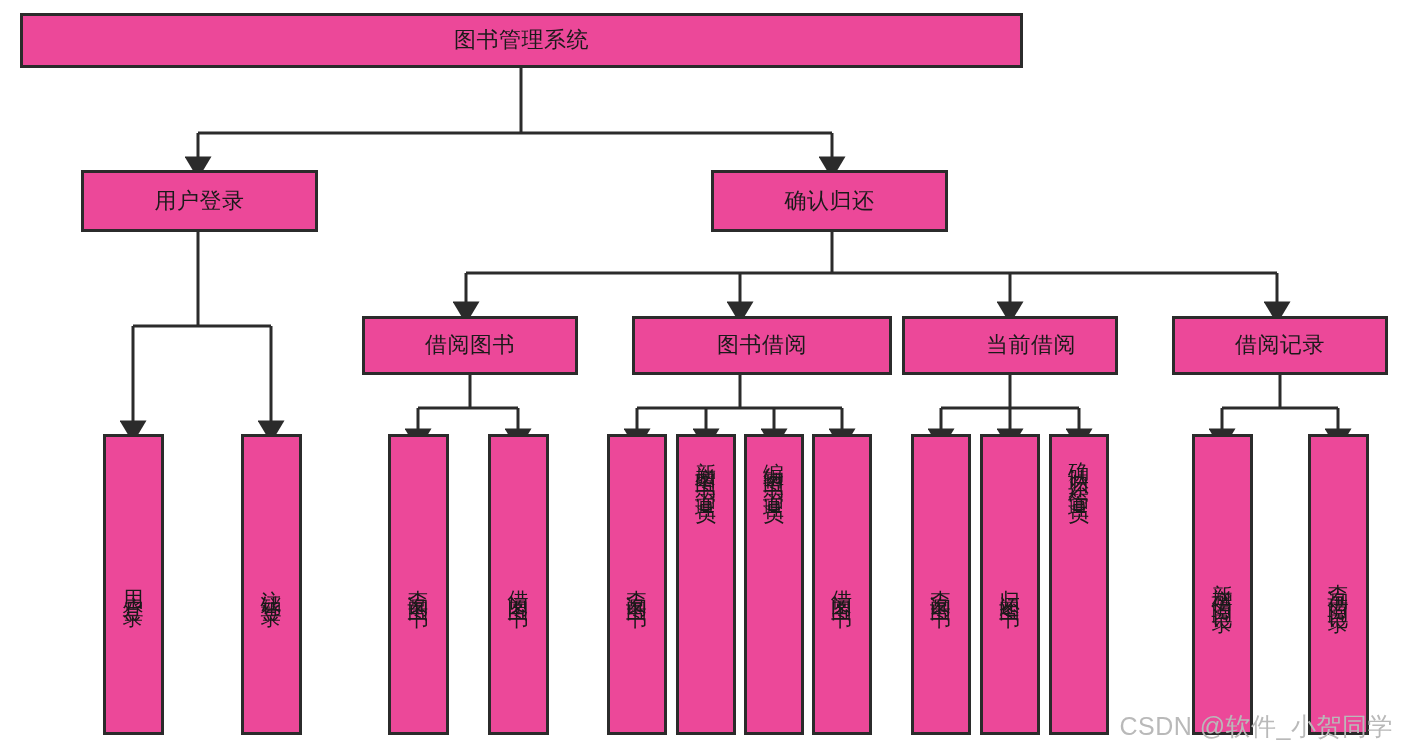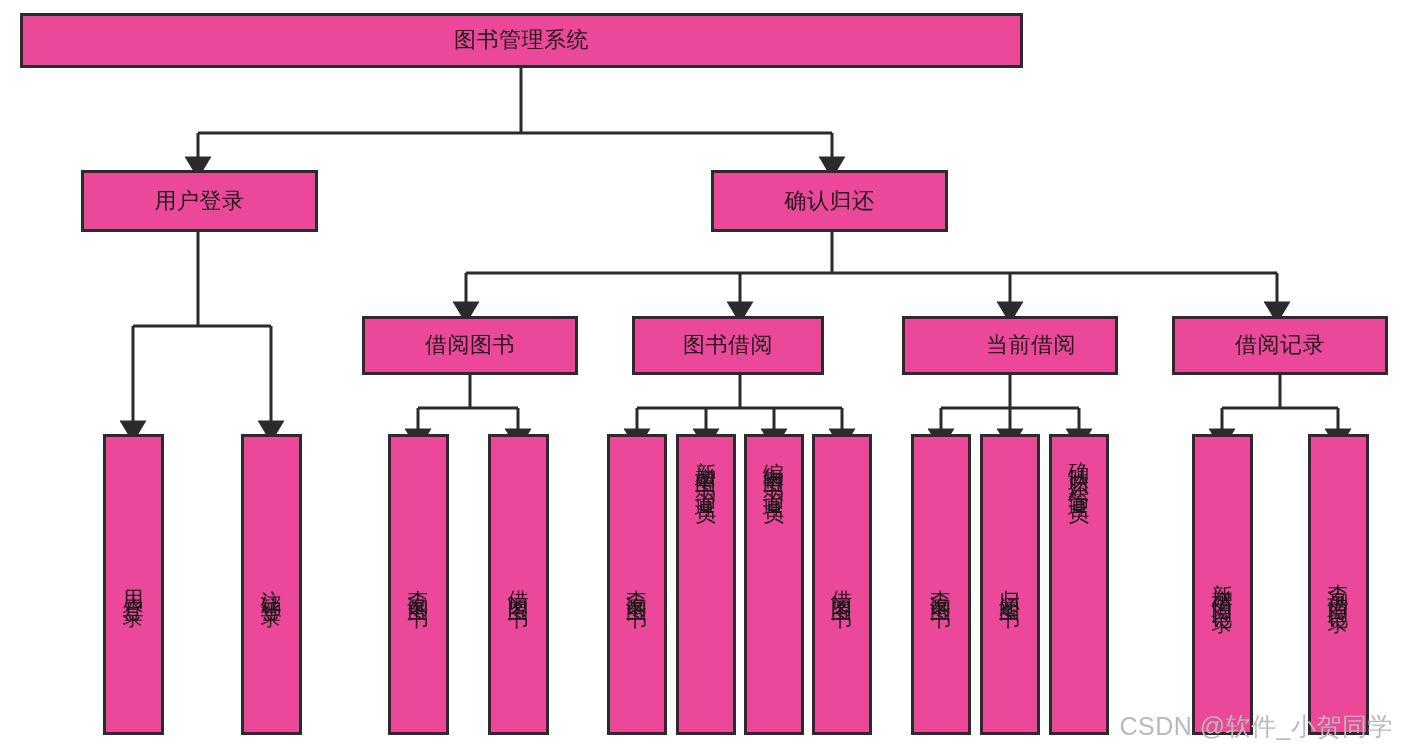--- a/index.html
+++ b/index.html
@@ -136,21 +136,21 @@
   </div>
 
   <div class="node-box" style="left:711px; top:170px; width:237px; height:62px;">
     <span class="node-label-h">确认归还</span>
   </div>
 
   <div class="node-box" style="left:362px; top:316px; width:216px; height:59px;">
     <span class="node-label-h">借阅图书</span>
   </div>
 
-  <div class="node-box" style="left:632px; top:316px; width:192px; height:59px;">
+  <div class="node-box" style="left:632px; top:316px; width:260px; height:59px;">
     <span class="node-label-h">图书借阅</span>
   </div>
 
   <div class="node-box" style="left:902px; top:316px; width:216px; height:59px;padding-left:42px;">
     <span class="node-label-h">当前借阅</span>
   </div>
 
   <div class="node-box" style="left:1172px; top:316px; width:216px; height:59px;">
     <span class="node-label-h">借阅记录</span>
   </div>

